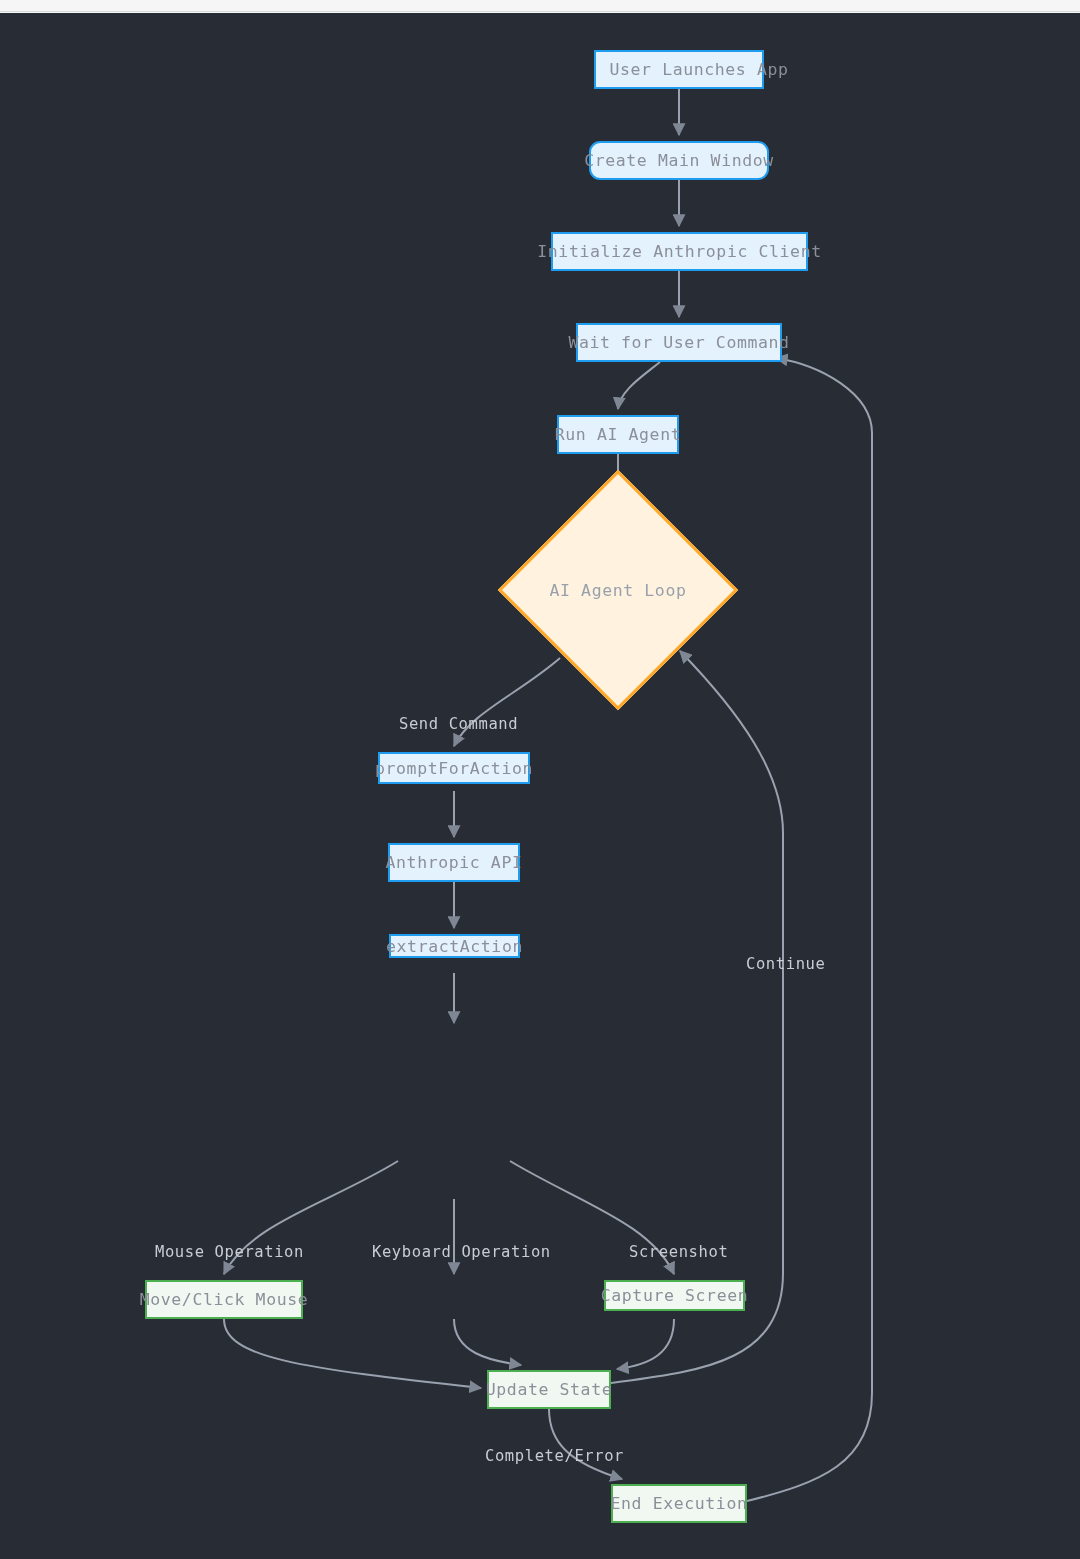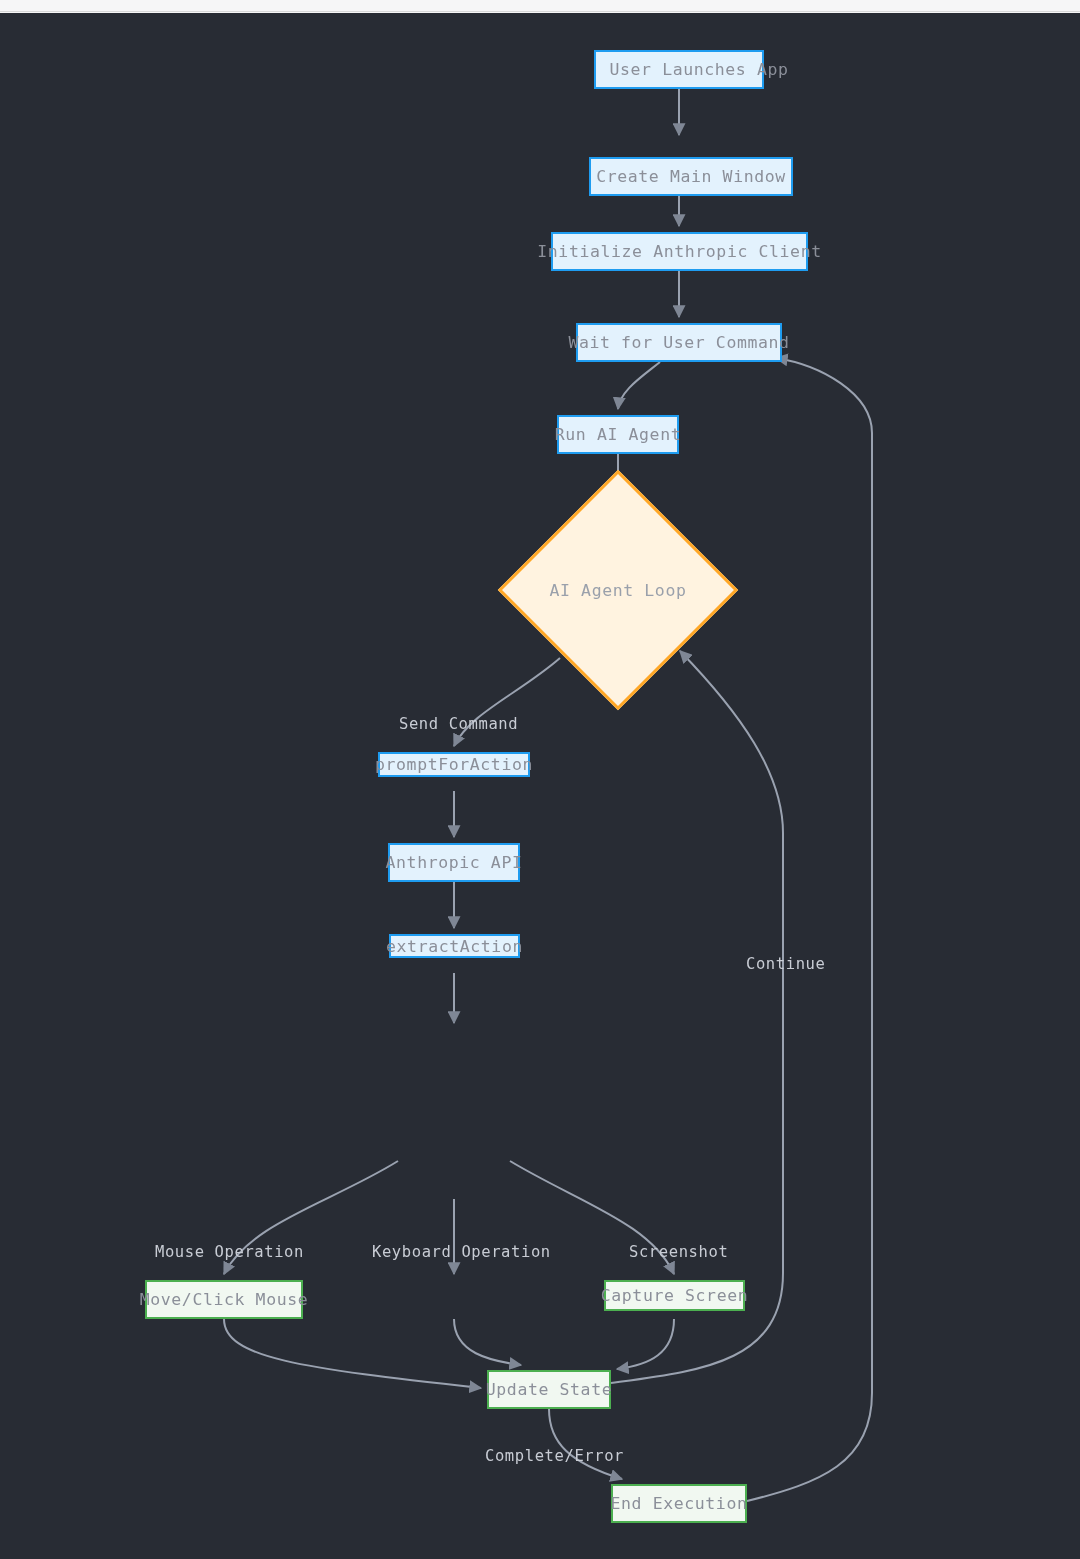--- a/index.html
+++ b/index.html
@@ -115,42 +115,42 @@
       <path d="M 611 1370 C 700 1358, 783 1350, 783 1260 L 783 820 C 783 760, 740 700, 680 638"></path>
       <path d="M 549 1396 C 549 1430, 570 1450, 622 1466"></path>
       <path d="M 747 1488 C 820 1470, 872 1450, 872 1380 L 872 420 C 872 380, 820 352, 776 345"></path>
     </g>
   </svg>
 
   <div class="node process" style="left:594px;top:37px;width:170px;height:39px;padding-left:40px;">
     <span>User Launches App</span>
   </div>
 
-  <div class="node process" style="left:589px;top:144px;width:204px;height:39px;">
+  <div class="node process" style="left:589px;top:128px;width:180px;height:39px;border-radius:11px;">
     <span>Create Main Window</span>
   </div>
 
   <div class="node process" style="left:551px;top:219px;width:257px;height:39px;">
     <span>Initialize Anthropic Client</span>
   </div>
 
   <div class="node process" style="left:576px;top:310px;width:206px;height:39px;">
     <span>Wait for User Command</span>
   </div>
 
   <div class="node process" style="left:557px;top:402px;width:122px;height:39px;">
     <span>Run AI Agent</span>
   </div>
 
   <div class="node decision" style="left:533px;top:492px;width:170px;height:170px;">
     <span class="dshape"></span>
     <span class="dlabel">AI Agent Loop</span>
   </div>
 
-  <div class="node process" style="left:378px;top:739px;width:152px;height:25px;">
+  <div class="node process" style="left:378px;top:739px;width:152px;height:32px;">
     <span>promptForAction</span>
   </div>
 
   <div class="node process" style="left:388px;top:830px;width:132px;height:39px;">
     <span>Anthropic API</span>
   </div>
 
   <div class="node process" style="left:389px;top:921px;width:131px;height:24px;">
     <span>extractAction</span>
   </div>

